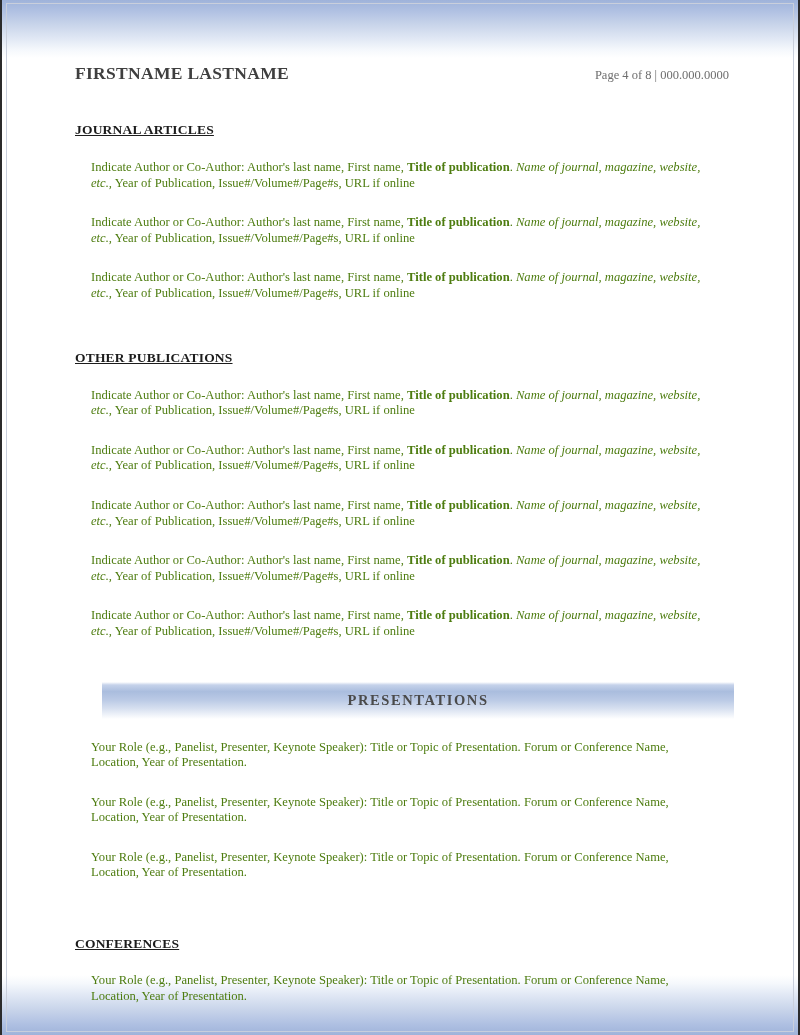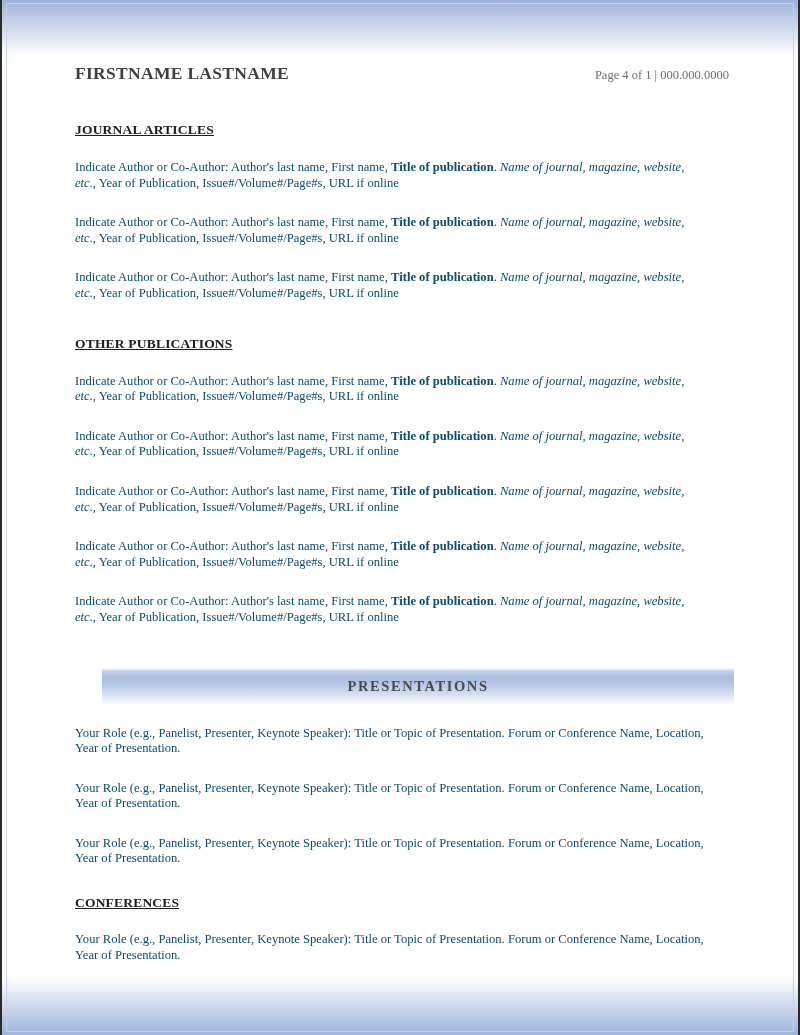--- a/index.html
+++ b/index.html
@@ -99,30 +99,30 @@
   .subhead {
     font-size: 13.5px;
     font-weight: bold;
     color: #1c1c1c;
     text-decoration: underline;
     letter-spacing: 0.2px;
     margin: 0;
     font-family: Liberation Serif, serif;
   }
   .subhead-journal   { margin-top: 38px; }
-  .subhead-other     { margin-top: 34px; }
+  .subhead-other     { margin-top: 48px; }
   .subhead-invited   { margin-top: 37px; }
-  .subhead-conf      { margin-top: 28px; }
+  .subhead-conf      { margin-top: 55px; }
 
   
   .entry {
     font-size: 12.6px;
     line-height: 15.6px;
-    color: #0c4a6e;
-    margin: 0;
+    color: #4d7c0f;
+    margin: 16px;
     max-width: 625px;
   }
   .entry b  { font-weight: bold; }
   .entry i  { font-style: italic; }
 
   .entry-list-pub .entry:first-child { margin-top: 22px; }
   .entry-list-pub .entry + .entry    { margin-top: 24px; }
 
   .entry-list-pres { max-width: 640px; }
   .entry-list-pres .entry            { max-width: 640px; }
@@ -159,21 +159,21 @@
 <div class="page">
 
   <div class="edge-gradient-top"></div>
   <div class="edge-gradient-bottom"></div>
   <div class="page-hairline"></div>
 
   <div class="content">
 
     <div class="doc-header">
       <div class="person-name">FIRSTNAME LASTNAME</div>
-      <div class="page-meta">Page 4 of 1 | 000.000.0000</div>
+      <div class="page-meta">Page 4 of 8 | 000.000.0000</div>
     </div>
 
     <div class="subhead subhead-journal">JOURNAL ARTICLES</div>
 
     <div class="entry-list-pub">
         <p class="entry"><span>Indicate Author or Co-Author: Author's last name, First name, </span><b>Title of publication</b><span>. </span><i>Name of journal, magazine, website, etc.,</i><span> Year of Publication, Issue#/Volume#/Page#s, URL if online</span></p>
         <p class="entry"><span>Indicate Author or Co-Author: Author's last name, First name, </span><b>Title of publication</b><span>. </span><i>Name of journal, magazine, website, etc.,</i><span> Year of Publication, Issue#/Volume#/Page#s, URL if online</span></p>
         <p class="entry"><span>Indicate Author or Co-Author: Author's last name, First name, </span><b>Title of publication</b><span>. </span><i>Name of journal, magazine, website, etc.,</i><span> Year of Publication, Issue#/Volume#/Page#s, URL if online</span></p>
       </div>
 

